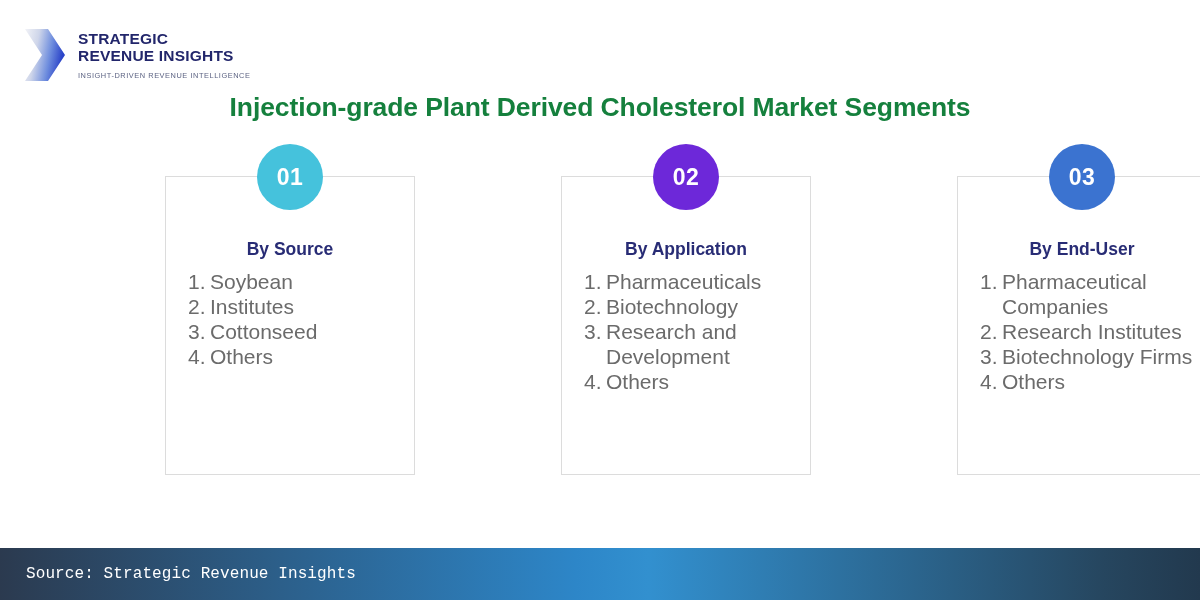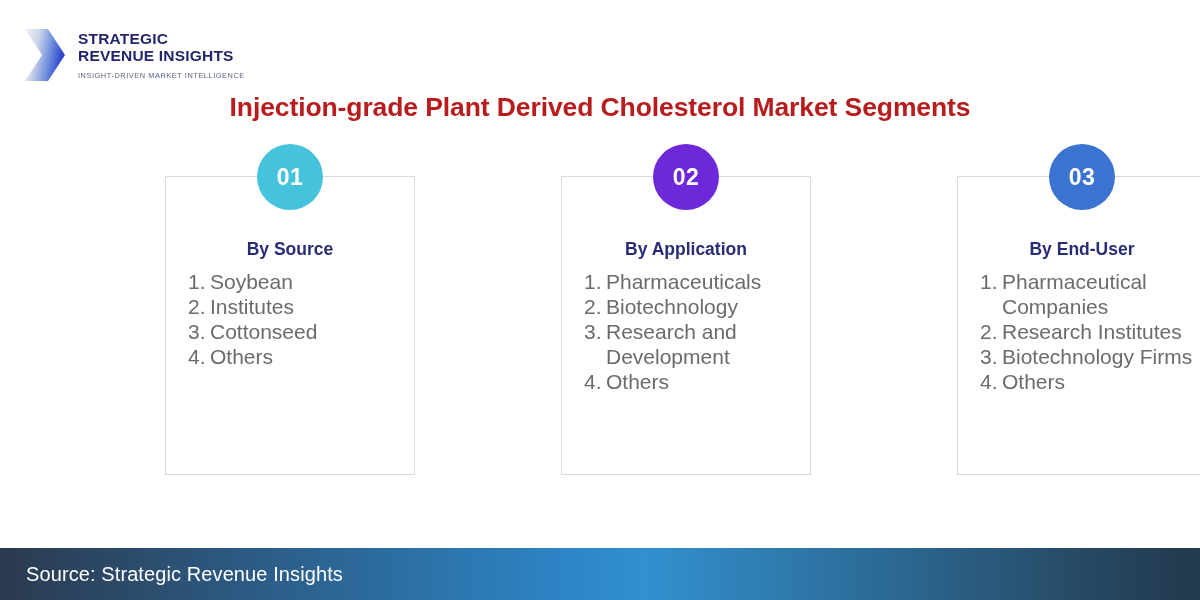--- a/index.html
+++ b/index.html
@@ -57,21 +57,21 @@
 
   
   .page-title {
     position: absolute;
     top: 92px;
     left: 0;
     width: 1200px;
     text-align: center;
     font-size: 26.5px;
     font-weight: bold;
-    color: #b91c1c;
+    color: #15803d;
     letter-spacing: -0.1px;
   }
 
   
   .cards {
     position: absolute;
     top: 176px;
     left: 165px;
     width: 1042px;
     display: flex;
@@ -145,22 +145,23 @@
         #26465f 92%,
         #22394e 100%);
     display: flex;
     align-items: center;
     justify-content: space-between;
     box-sizing: border-box;
     padding: 0 26px;
   }
   .footer-text {
     color: #ffffff;
-    font-size: 20px;
+    font-size: 16px;
     letter-spacing: 0.1px;
+    font-family: Liberation Mono, monospace;
   }
 </style>
 </head>
 <body>
 
 <div class="header">
   <div class="logo-block">
     <svg class="logo-mark" viewBox="0 0 46 56">
       <defs>
         <linearGradient id="chevGrad" x1="0" y1="0" x2="1" y2="0.25">
@@ -168,21 +169,21 @@
           <stop offset="35%" stop-color="#cfd6ea"></stop>
           <stop offset="70%" stop-color="#6f8ede"></stop>
           <stop offset="100%" stop-color="#2b44c9"></stop>
         </linearGradient>
       </defs>
       <path d="M3 2 L26 2 L43 28 L26 54 L3 54 L20 28 Z" fill="url(#chevGrad)"></path>
     </svg>
     <div class="logo-text">
       <div class="logo-name">STRATEGIC
 REVENUE INSIGHTS</div>
-      <div class="logo-tagline">INSIGHT-DRIVEN MARKET INTELLIGENCE</div>
+      <div class="logo-tagline">INSIGHT-DRIVEN REVENUE INTELLIGENCE</div>
     </div>
   </div>
 </div>
 
 <div class="page-title">Injection-grade Plant Derived Cholesterol Market Segments</div>
 
 <div class="cards">
 
   <div class="card">
     <div class="card-badge" style="background: rgb(69, 194, 220);">01</div>

